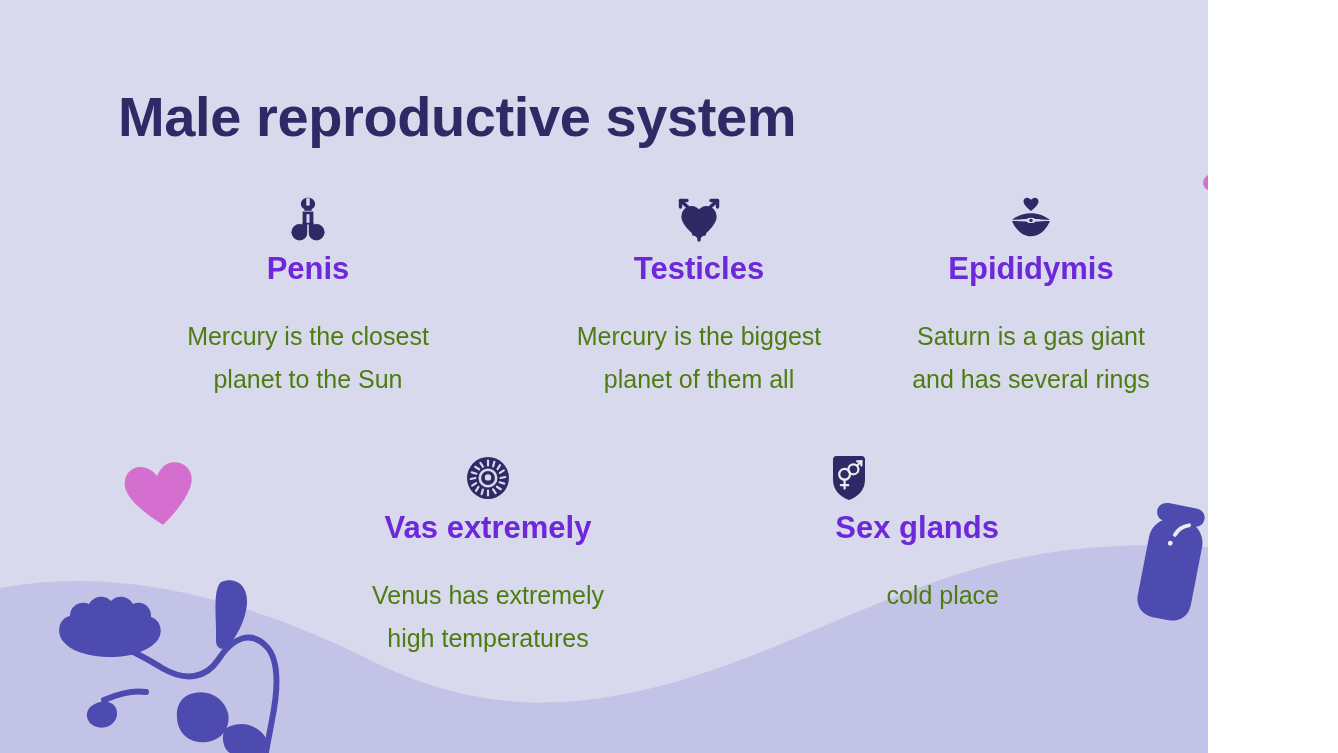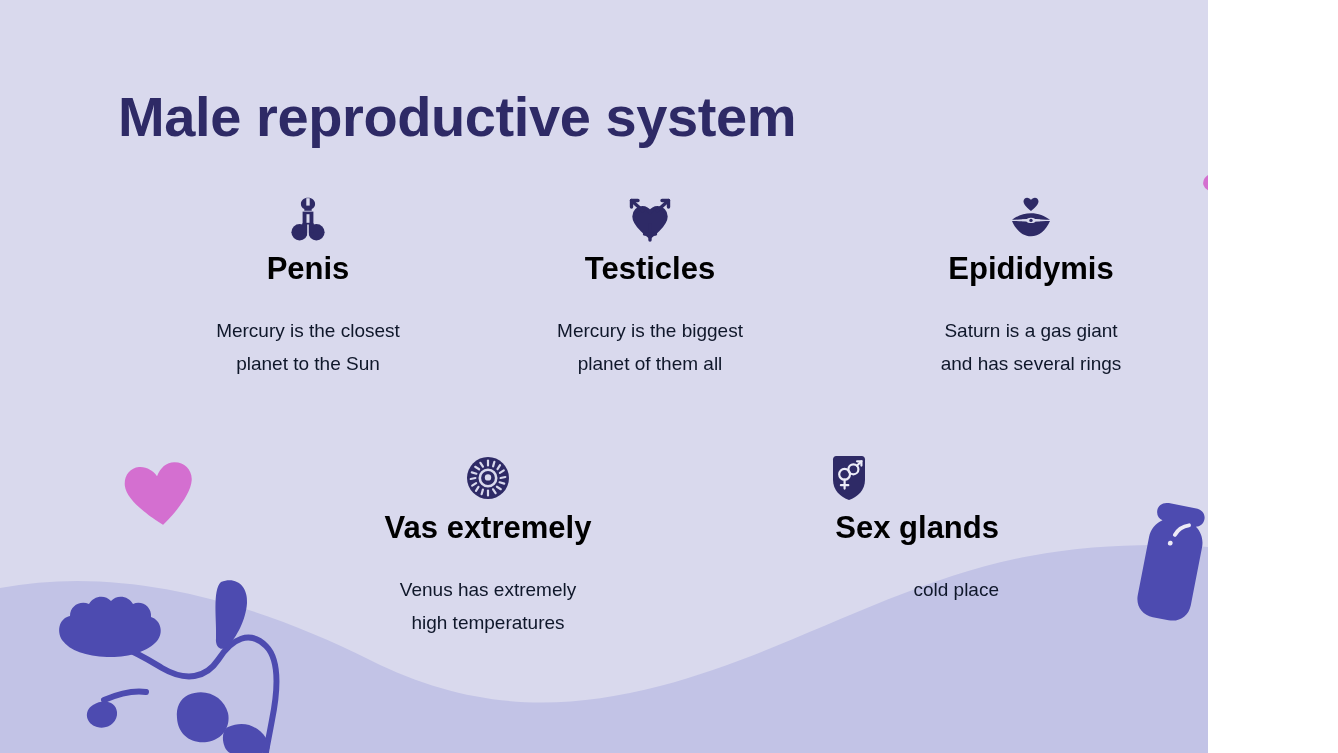--- a/index.html
+++ b/index.html
@@ -47,36 +47,36 @@
   .item .icon-wrap {
     height: 46px;
     display: flex;
     align-items: center;
     justify-content: center;
     margin-bottom: 8px;
   }
   .item .heading {
     font-size: 31px;
     font-weight: 700;
-    color: #000000;
+    color: #6d28d9;
     line-height: 1.2;
     margin-bottom: 26px;
     white-space: nowrap;
   }
   .item .body {
-    font-size: 19px;
+    font-size: 25px;
     font-weight: 400;
-    color: #0f172a;
+    color: #4d7c0f;
     line-height: 1.72;
     margin-top: 28px;
   }
 
   
   #item-0 { left: 158px;  top: 196px; width: 300px; }
-  #item-1 { left: 500px;  top: 196px; width: 300px; }
+  #item-1 { left: 549px;  top: 196px; width: 300px; }
   #item-2 { left: 881px;  top: 196px; width: 300px; }
   
   #item-3 { left: 338px;  top: 455px; width: 300px; }
   #item-4 { left: 699px;  top: 455px; width: 300px; text-align: right; }
 
   #item-3 .heading, #item-4 .heading { margin-bottom: 24px; }
 </style>
 </head>
 <body>
 

